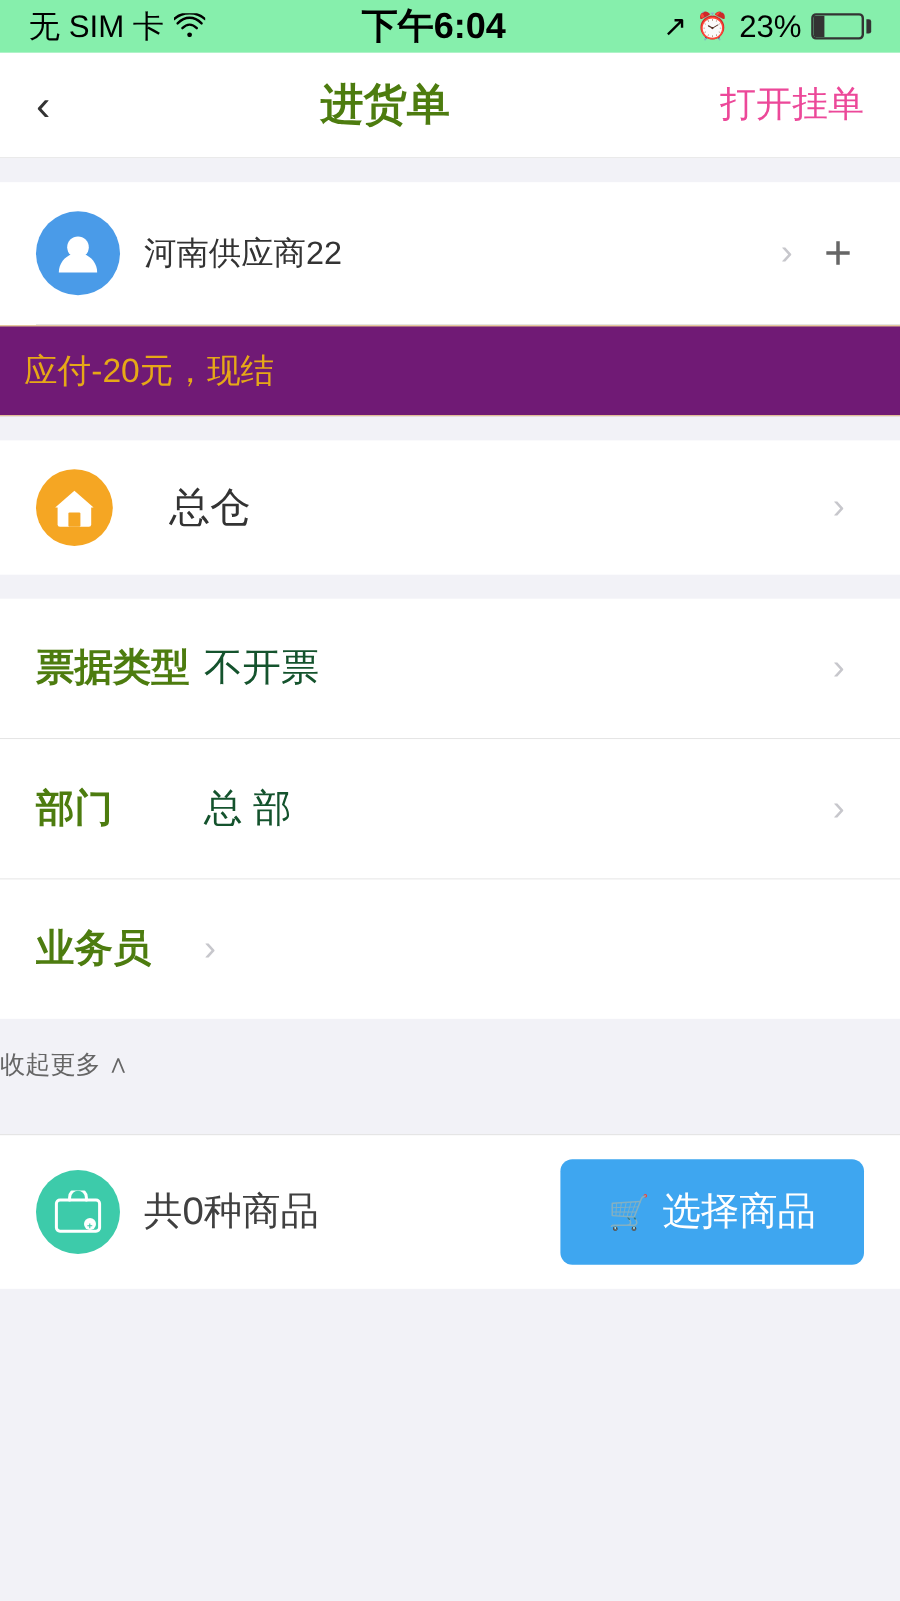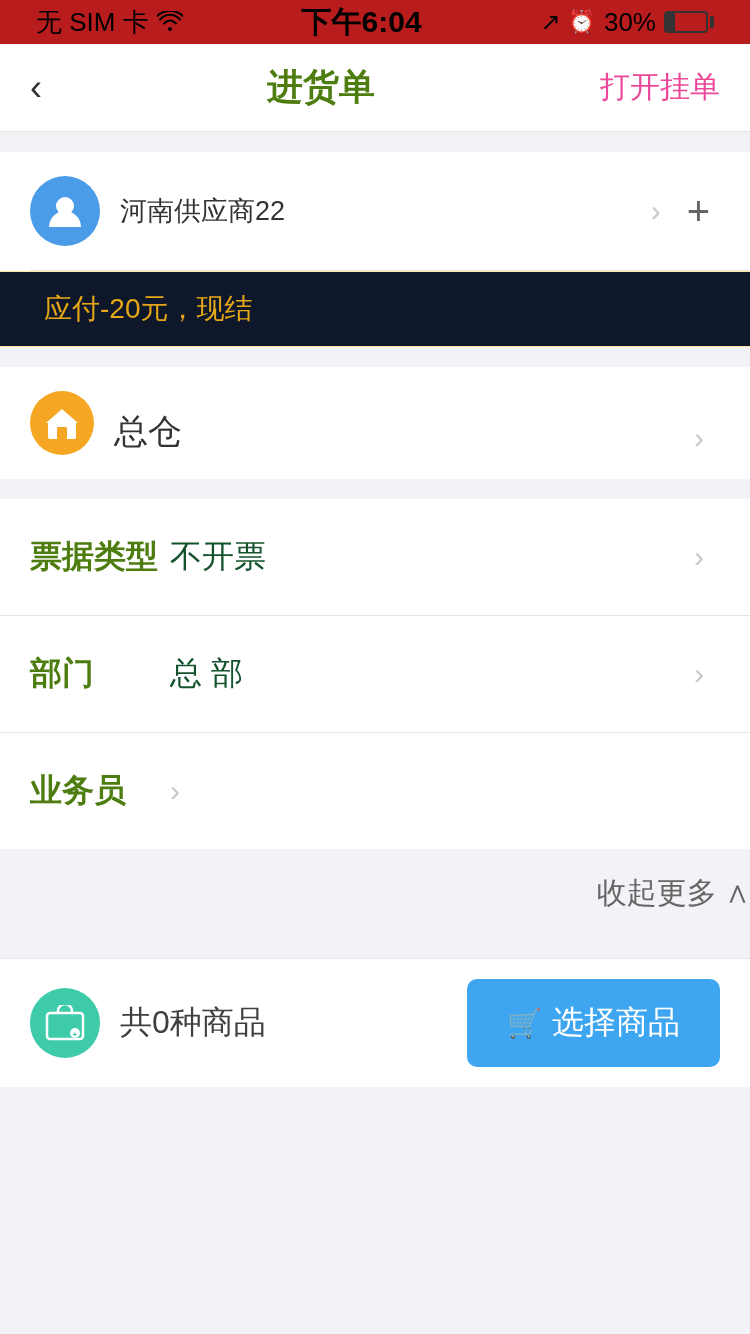--- a/index.html
+++ b/index.html
@@ -10,25 +10,25 @@
       background: #f2f2f7;
       font-family: -apple-system, 'PingFang SC', 'Helvetica Neue', Arial, sans-serif;
       font-size: 32px;
       color: #333;
     }
 
     
     .status-bar {
       width: 100%;
       height: 44px;
-      background: #b91c1c;
+      background: #86efac;
       display: flex;
       align-items: center;
       justify-content: space-between;
-      padding: 0 36px;
+      padding: 0 24px;
       font-size: 26px;
       color: #000;
     }
     .status-left {
       display: flex;
       align-items: center;
       gap: 8px;
       font-size: 26px;
     }
     .status-center {
@@ -146,34 +146,35 @@
       padding: 0 10px;
     }
     .supplier-divider {
       height: 1px;
       background: #e5e5e5;
       margin-left: 30px;
     }
 
     
     .notice-bar {
-      background: #0f172a;
-      padding: 18px 44px;
+      background: #701a75;
+      padding: 18px 20px;
       font-size: 28px;
       color: #e6a817;
       border-top: 1px solid #fde8a0;
       border-bottom: 1px solid #fde8a0;
     }
 
     
     .warehouse-row {
       display: flex;
-      align-items: flex-end;
+      align-items: center;
       padding: 24px 30px;
       background: #fff;
+      gap: 27px;
     }
     .warehouse-icon-wrap {
       width: 64px;
       height: 64px;
       border-radius: 50%;
       background: #f5a623;
       display: flex;
       align-items: center;
       justify-content: center;
       margin-right: 20px;
@@ -212,23 +213,23 @@
     }
     .form-placeholder {
       flex: 1;
       font-size: 32px;
       color: #c7c7cc;
     }
 
     
     .collapse-bar {
       background: #f2f2f7;
-      text-align: right;
+      text-align: left;
       padding: 24px 0;
-      font-size: 30px;
+      font-size: 21px;
       color: #666;
       cursor: pointer;
     }
 
     
     .bottom-bar {
       background: #fff;
       display: flex;
       align-items: center;
       padding: 20px 30px;
@@ -280,21 +281,21 @@
         <path d="M7 12.5C8.9 10.6 11.3 9.5 13 9.5s4.1 1.1 6 3" stroke="#000" stroke-width="2" fill="none" stroke-linecap="round"></path>
         <path d="M3 8.5C6 5.5 9.4 3.8 13 3.8s7 1.7 10 4.7" stroke="#000" stroke-width="2" fill="none" stroke-linecap="round"></path>
         <path d="M0 5C3.7 1.4 8.2 0 13 0s9.3 1.4 13 5" stroke="#000" stroke-width="2" fill="none" stroke-linecap="round"></path>
       </svg>
     </span>
   </div>
   <div class="status-center">下午6:04</div>
   <div class="status-right">
     <span style="font-size:24px;">↗</span>
     <span style="font-size:22px;">⏰</span>
-    <span>30%</span>
+    <span>23%</span>
     <div class="battery">
       <div class="battery-body">
         <div class="battery-fill"></div>
       </div>
       <div class="battery-tip"></div>
     </div>
   </div>
 </div>
 
 <div class="nav-bar">

